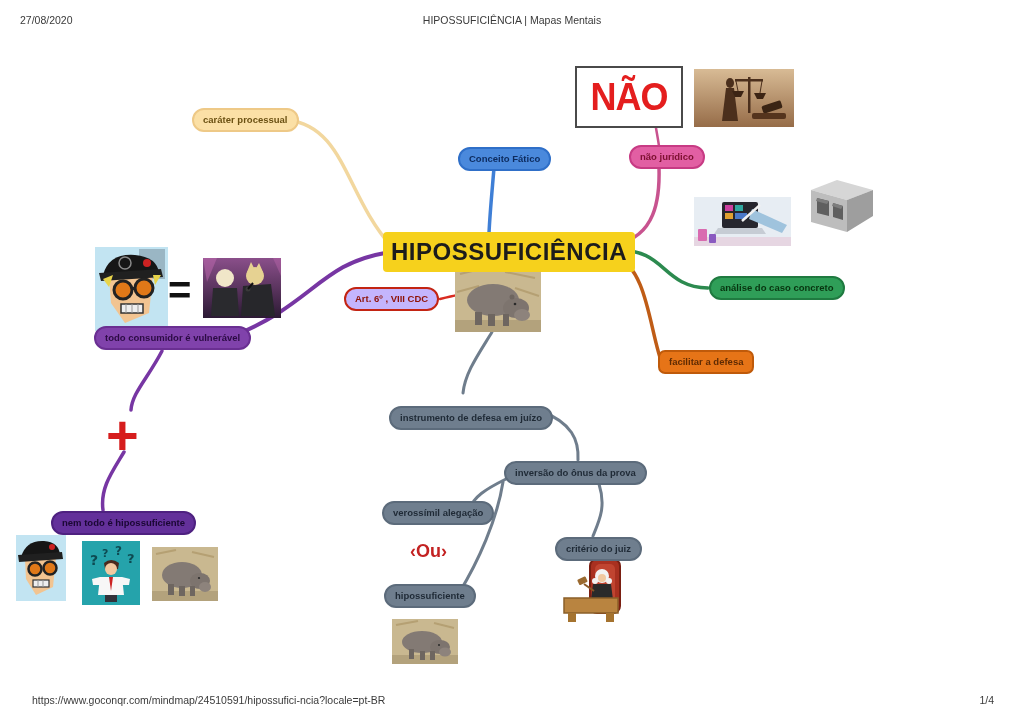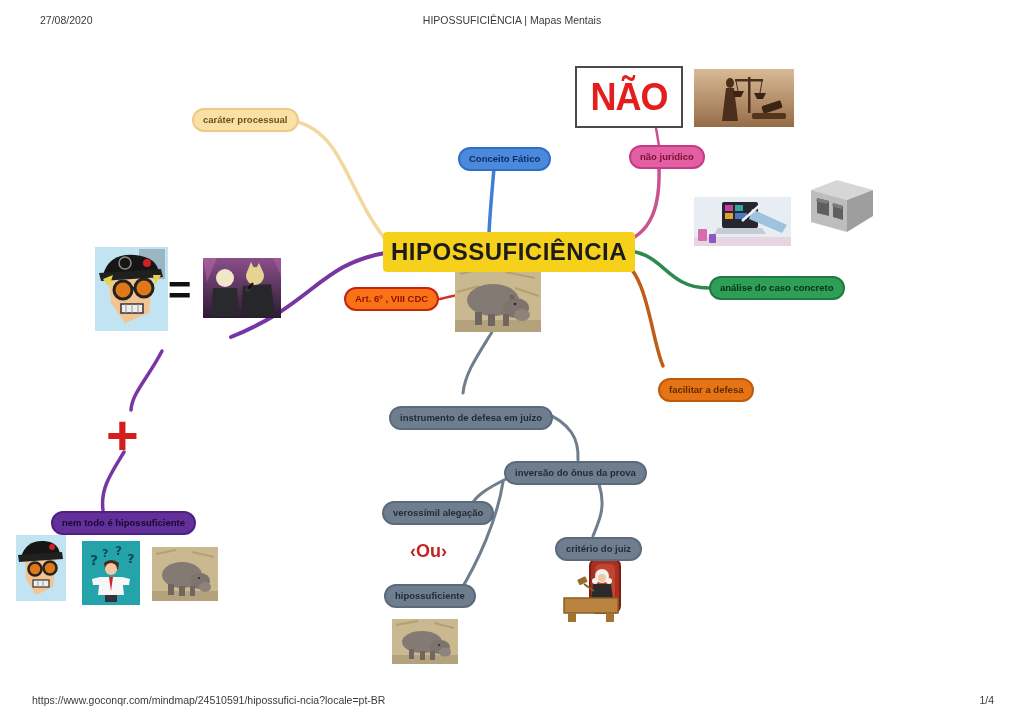--- a/index.html
+++ b/index.html
@@ -7,42 +7,42 @@
   .hdr-text{position:absolute;font-size:10.5px;color:#3a3a3a;}
   .ftr-text{position:absolute;font-size:10.5px;color:#3a3a3a;}
   svg.wires{position:absolute;left:0;top:0;width:1024px;height:724px;z-index:1;}
   .node{position:absolute;z-index:3;border-radius:12px;padding:4px 9px;font-size:9.5px;
         font-weight:bold;white-space:nowrap;line-height:1.25;box-sizing:border-box;}
   .n-cream{background:#fbe0a6;border:2px solid #eec987;color:#6b5113;}
   .n-blue{background:#4a89dc;border:2px solid #2f6fc8;color:#0d2b5e;}
   .n-pink{background:#e25fa3;border:2px solid #c73b84;color:#7d1030;}
   .n-green{background:#2f9e58;border:2px solid #1f7a40;color:#07340f;}
   .n-orange{background:#e67417;border:2px solid #bf5a0a;color:#5f2b03;}
-  .n-red{background:#f97316;border:2px solid #c32413;color:#8e1207;}
+  .n-red{background:#c4b5fd;border:2px solid #c32413;color:#8e1207;}
   .n-purple{background:#8042ab;border:2px solid #6a2f92;color:#2b0b44;}
   .n-purple-dark{background:#63309a;border:2px solid #4e2180;color:#1a0733;margin-left:13px;}
   .n-gray{background:#6f7e8e;border:2px solid #5c6b7b;color:#1f2a36;}
   .root-node{position:absolute;z-index:3;left:383px;top:232px;width:252px;height:40px;
         background:#f6d11c;border-radius:4px;display:flex;align-items:center;justify-content:center;
         font-size:24px;font-weight:bold;color:#1c1c1c;letter-spacing:0.5px;}
   .imgbox{position:absolute;z-index:2;overflow:hidden;}
   .nao-box{position:absolute;z-index:2;left:575px;top:66px;width:108px;height:62px;background:#fff;
         border:2px solid #4a4a4a;display:flex;align-items:center;justify-content:center;box-sizing:border-box;}
   .nao-text{font-size:36px;font-weight:900;color:#e41e1e;letter-spacing:-1px;transform:scaleY(1.08);}
   .sym{position:absolute;z-index:3;font-weight:900;color:#111;}
   .sym-eq{left:168px;top:268px;font-size:40px;}
   .sym-plus{left:106px;top:402px;font-size:56px;color:#d61d1d;}
   .sym-ou{left:410px;top:541px;font-size:18px;color:#c32222;font-weight:bold;}
 </style>
 </head>
 <body>
 
 <div class="page">
 
-  <div class="hdr-text" style="left:40px;top:14px;">27/08/2020</div>
+  <div class="hdr-text" style="left:20px;top:14px;">27/08/2020</div>
   <div class="hdr-text" style="left:0;top:14px;width:1024px;text-align:center;">HIPOSSUFICIÊNCIA | Mapas Mentais</div>
   <div class="ftr-text" style="left:32px;top:694px;">https://www.goconqr.com/mindmap/24510591/hipossufici-ncia?locale=pt-BR</div>
   <div class="ftr-text" style="right:30px;top:694px;">1/4</div>
 
   <svg class="wires">
     <path d="M 287 120 C 345 126 345 195 392 247" stroke="#f2d79e" stroke-width="3.5" fill="none" stroke-linecap="round"></path>
     <path d="M 494 168 C 492 192 490 212 489 233" stroke="#3f7fd6" stroke-width="3.5" fill="none" stroke-linecap="round"></path>
     <path d="M 617 244 C 655 236 660 200 659 167" stroke="#c8538f" stroke-width="3.5" fill="none" stroke-linecap="round"></path>
     <path d="M 659 146 C 658 139 657 134 656 128" stroke="#c8538f" stroke-width="2.5" fill="none" stroke-linecap="round"></path>
     <path d="M 618 251 C 665 248 662 287 708 288" stroke="#2c8a4f" stroke-width="3.5" fill="none" stroke-linecap="round"></path>
@@ -58,22 +58,23 @@
     <path d="M 503 482 C 497 520 478 562 459 593" stroke="#6f7d8c" stroke-width="3" fill="none" stroke-linecap="round"></path>
     <path d="M 599 484 C 606 506 600 519 593 536" stroke="#6f7d8c" stroke-width="3" fill="none" stroke-linecap="round"></path>
   </svg>
 
   <div class="root-node">HIPOSSUFICIÊNCIA</div>
 
   <div class="node n-cream" style="left:192px;top:108px;">caráter processual</div>
   <div class="node n-blue" style="left:458px;top:147px;">Conceito Fático</div>
   <div class="node n-pink" style="left:629px;top:145px;">não juridico</div>
   <div class="node n-green" style="left:709px;top:276px;">análise do caso concreto</div>
-  <div class="node n-orange" style="left:658px;top:378px;">facilitar a defesa</div>
+  <div class="node n-orange" style="left:658px;top:350px;border-radius:7px;">facilitar a defesa</div>
   <div class="node n-red" style="left:344px;top:287px;border-radius:14px;">Art. 6º , VIII CDC</div>
+  <div class="node n-purple" style="left:94px;top:326px;">todo consumidor é vulnerável</div>
   <div class="node n-purple-dark" style="left:38px;top:511px;">nem todo é hipossuficiente</div>
   <div class="node n-gray" style="left:389px;top:394px;margin-top:12px;">instrumento de defesa em juízo</div>
   <div class="node n-gray" style="left:504px;top:461px;">inversão do ônus da prova</div>
   <div class="node n-gray" style="left:382px;top:501px;">verossímil alegação</div>
   <div class="node n-gray" style="left:384px;top:584px;">hipossuficiente</div>
   <div class="node n-gray" style="left:555px;top:537px;">critério do juiz</div>
 
   <div class="nao-box">
     <span class="nao-text">NÃO</span>
   </div>

